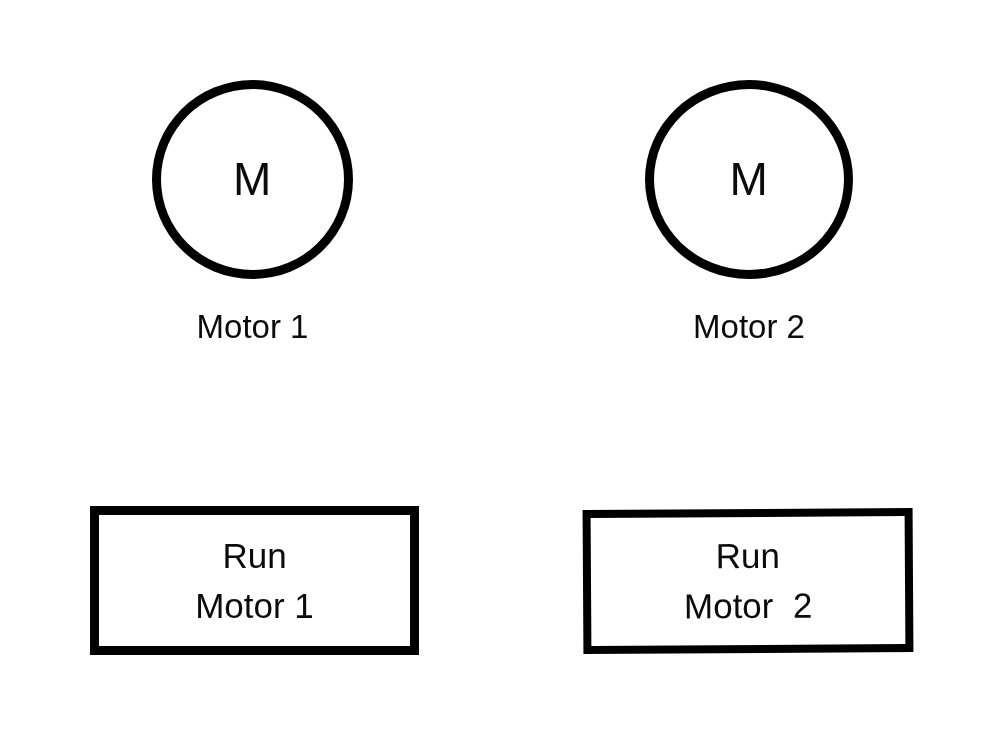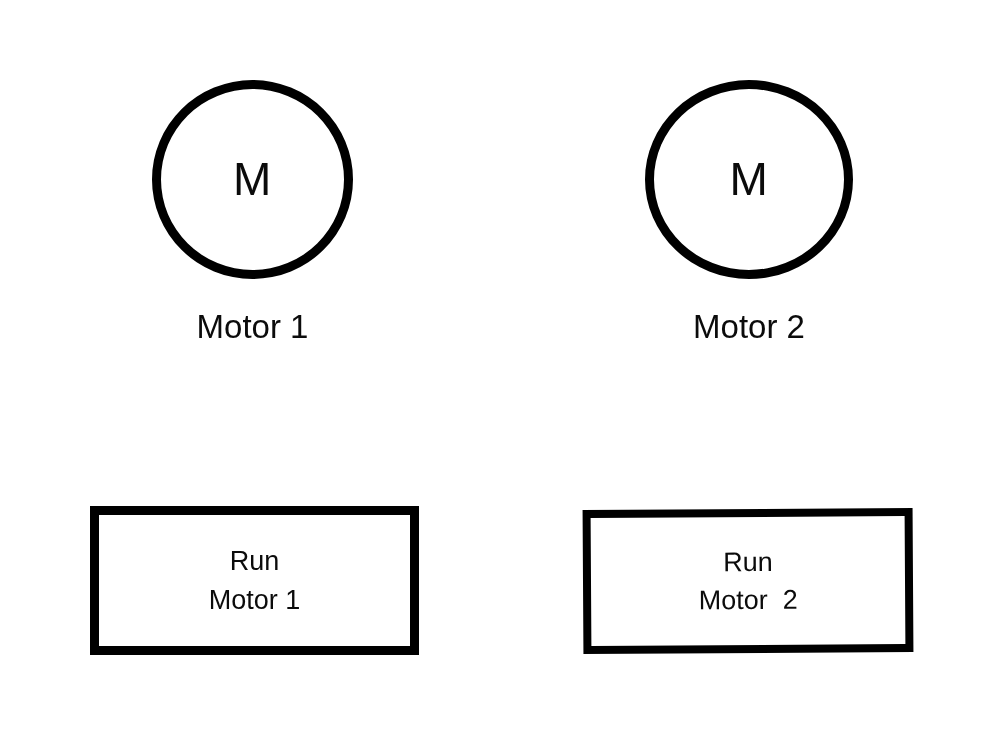--- a/index.html
+++ b/index.html
@@ -56,21 +56,21 @@
     box-sizing: border-box;
     background: #ffffff;
     border-style: solid;
     border-color: #000000;
     display: flex;
     flex-direction: column;
     align-items: center;
     justify-content: center;
   }
   .run-button-line {
-    font-size: 27px;
+    font-size: 35px;
     line-height: 1.42;
     font-weight: 400;
     color: #0b0b0b;
     white-space: pre;
     text-align: center;
   }
 
   
   #motor-1-circle { left: 152px; top: 80px;  width: 201px; height: 199px; border-width: 9px; }
   #motor-1-label  { left: 150px; top: 310px; width: 205px; }

